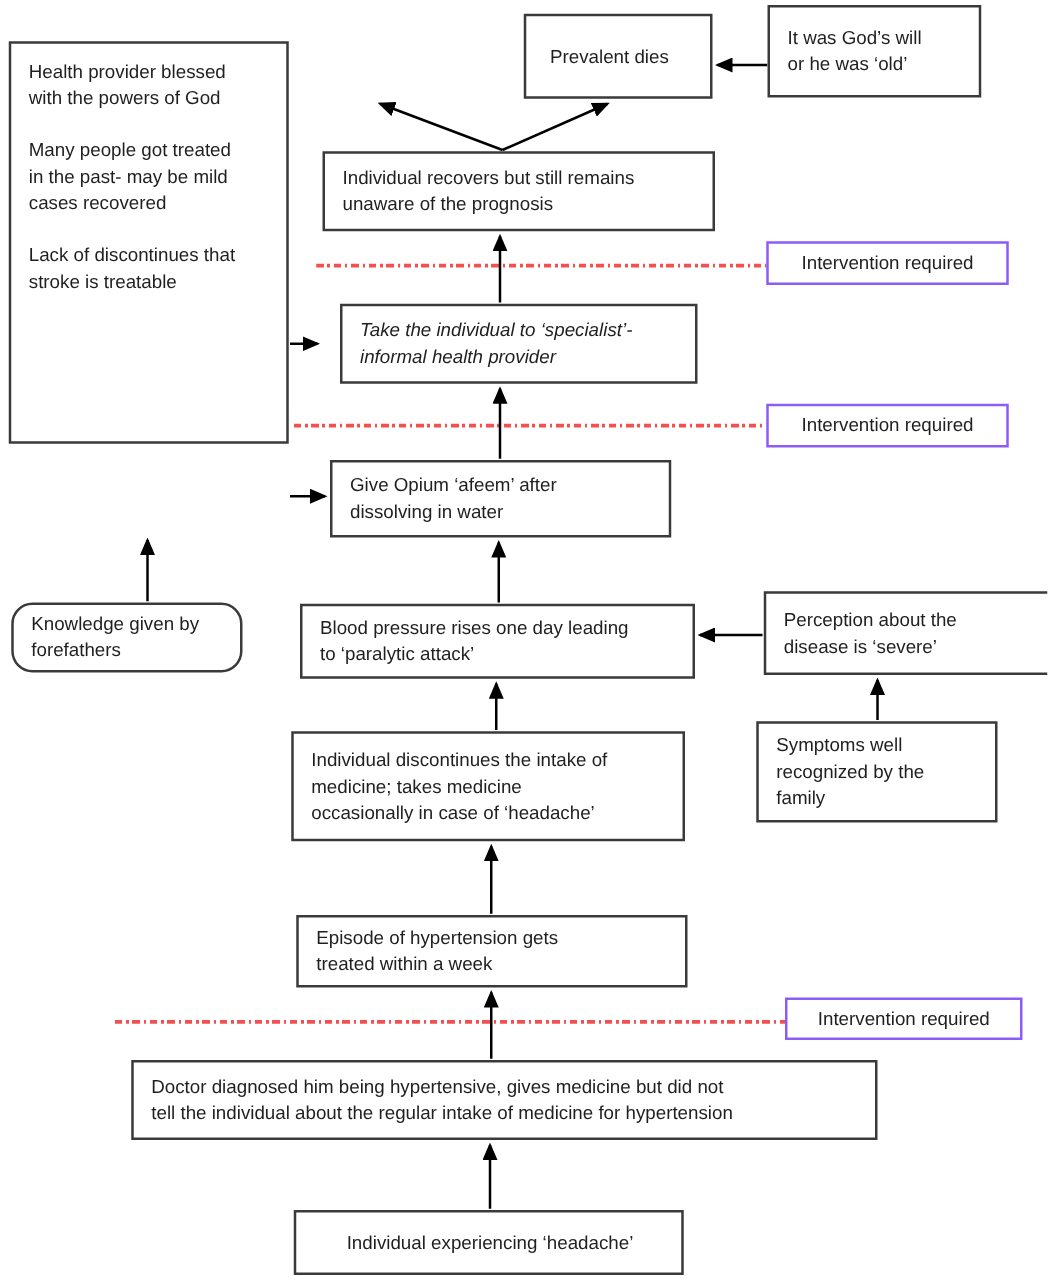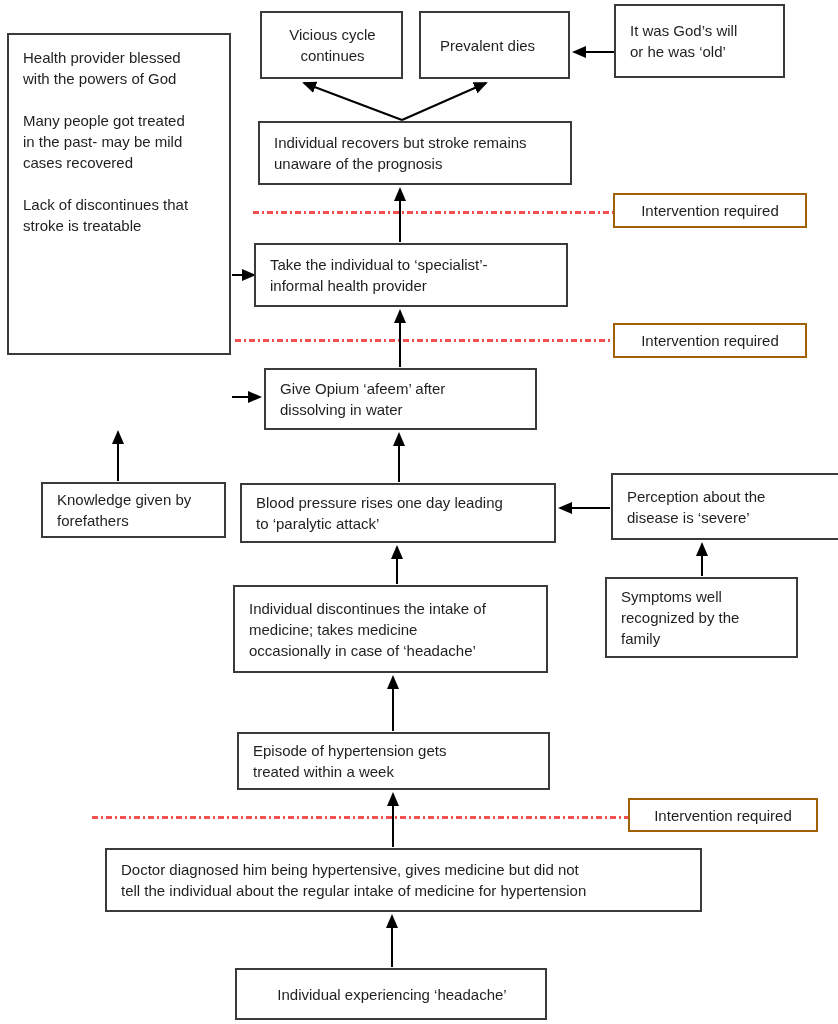--- a/index.html
+++ b/index.html
@@ -28,37 +28,37 @@
   .node.center { text-align: center; align-items: center; }
   .node.topalign { justify-content: flex-start; }
 
   
   #vicious       { left:260px; top:11px;  width:143px; height:68px; }
   #dies          { left:419px; top:11px;  width:151px; height:68px; padding-left:19px; }
   #gods          { left:614px; top:4px;   width:171px; height:74px; }
   #recovers      { left:258px; top:121px; width:314px; height:64px; }
   #beliefs       { left:7px;   top:33px;  width:224px; height:322px; padding:12px 10px 4px 14px; }
   #beliefs p     { margin:0 0 21px 0; }
-  #specialist    { left:254px; top:243px; width:314px; height:64px; }
+  #specialist    { left:272px; top:243px; width:286px; height:64px;font-style:italic; }
   #prevalent     { left:3px;   top:365px; width:228px; height:63px; justify-content:flex-start; padding-top:7px; }
   #opium         { left:264px; top:368px; width:273px; height:62px; }
-  #forefathers   { left:41px;  top:482px; width:185px; height:56px; }
+  #forefathers   { left:9px;  top:482px; width:185px; height:56px;border-radius:17px; }
   #blood         { left:240px; top:483px; width:316px; height:60px; }
   #perception    { left:611px; top:473px; width:236px; height:67px; }
   #discontinues  { left:233px; top:585px; width:315px; height:88px; }
   #symptoms      { left:605px; top:577px; width:193px; height:81px; }
   #episode       { left:237px; top:732px; width:313px; height:58px; }
   #doctor        { left:105px; top:848px; width:597px; height:64px; }
   #headache      { left:235px; top:968px; width:312px; height:52px; }
 
   .intervention {
     position: absolute;
     width: 194px; height: 35px;
     background: #ffffff;
-    border: 2px solid #a16207;
+    border: 2px solid #8b5cf6;
     box-sizing: border-box;
     font-size: 15px;
     display: flex; align-items: center; justify-content: center;
   }
   #int1 { left:613px; top:193px; }
   #int2 { left:613px; top:323px; }
   #int3 { left:628px; top:798px; width:190px; height:34px; }
 
   .divider {
     position: absolute;
@@ -106,26 +106,24 @@
     <line x1="118" y1="481" x2="118" y2="432" marker-end="url(#ah)"></line>
     <line x1="399" y1="482" x2="399" y2="434" marker-end="url(#ah)"></line>
     <line x1="610" y1="508" x2="560" y2="508" marker-end="url(#ah)"></line>
     <line x1="702" y1="576" x2="702" y2="544" marker-end="url(#ah)"></line>
     <line x1="397" y1="584" x2="397" y2="547" marker-end="url(#ah)"></line>
     <line x1="393" y1="731" x2="393" y2="677" marker-end="url(#ah)"></line>
     <line x1="393" y1="847" x2="393" y2="794" marker-end="url(#ah)"></line>
     <line x1="392" y1="967" x2="392" y2="916" marker-end="url(#ah)"></line>
   </svg>
 
-  <div class="node center" id="vicious">Vicious cycle
-continues</div>
   <div class="node" id="dies">Prevalent dies</div>
   <div class="node" id="gods">It was God’s will
 or he was ‘old’</div>
-  <div class="node" id="recovers">Individual recovers but stroke remains
+  <div class="node" id="recovers">Individual recovers but still remains
 unaware of the prognosis</div>
 
   <div class="node topalign" id="beliefs">
     <p>Health provider blessed
 with the powers of God</p>
     <p>Many people got treated
 in the past- may be mild
 cases recovered</p>
     <p>Lack of discontinues that
 stroke is treatable</p>

